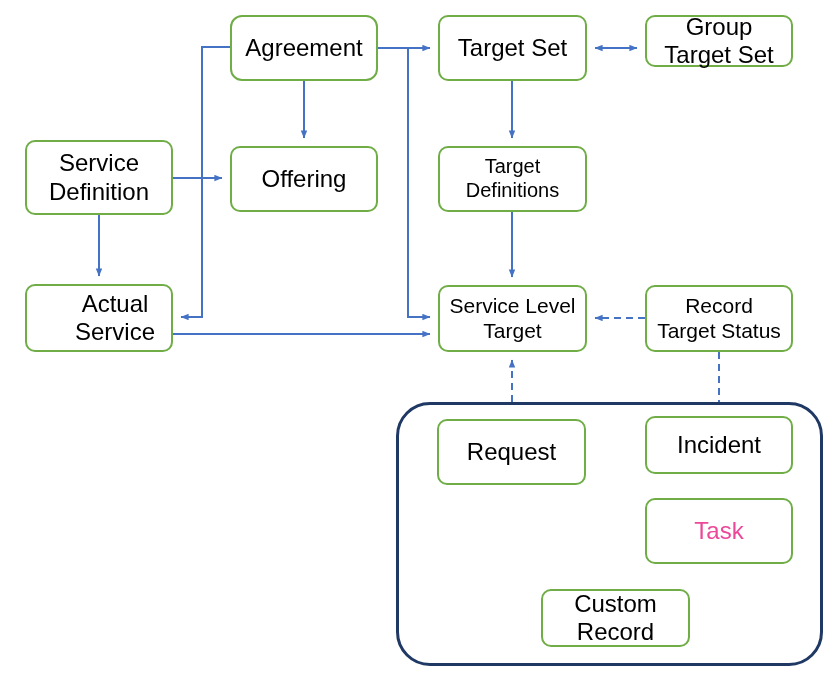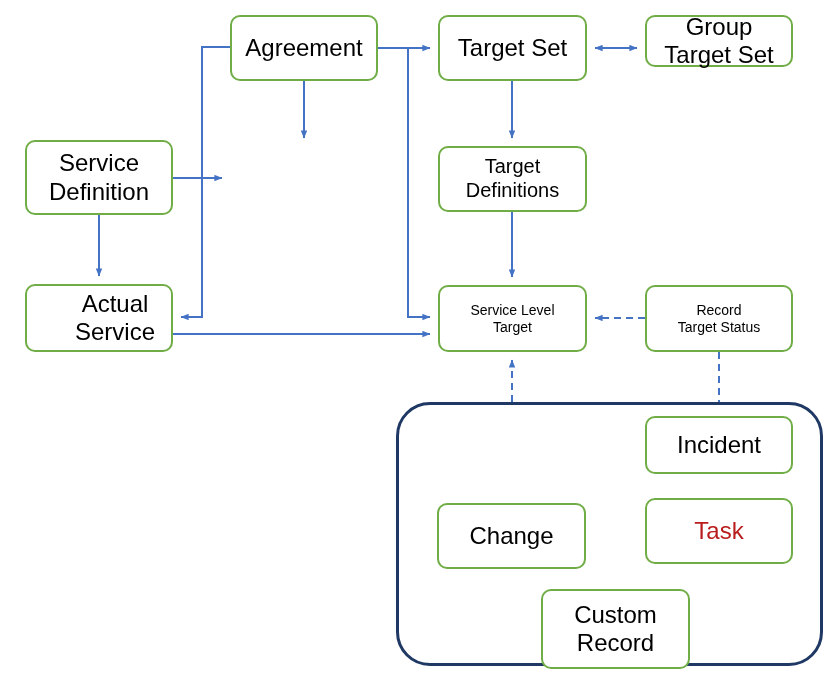--- a/index.html
+++ b/index.html
@@ -33,21 +33,21 @@
     align-items: center;
     justify-content: center;
     text-align: center;
     color: #000000;
     line-height: 1.18;
     z-index: 2;
     white-space: pre-line;
   }
   .node.sz-lg { font-size: 24px; }
   .node.sz-md { font-size: 20px; }
-  .node.sz-sm { font-size: 14px; }
+  .node.sz-sm { font-size: 21px; }
   .group-container {
     position: absolute;
     box-sizing: border-box;
     border: 3px solid #1F3864;
     border-radius: 34px;
     background: #ffffff;
     z-index: 1;
   }
 </style>
 </head>
@@ -93,33 +93,34 @@
       <path d="M645,318 L595,318" marker-end="url(#ah)"></path>
 
       <path d="M512,402 L512,360" marker-end="url(#ah)"></path>
 
       <path d="M719,352 L719,402"></path>
     </g>
   </svg>
 
   <div class="group-container" style="left: 396px; top: 402px; width: 427px; height: 264px; border-color: rgb(31, 56, 100);"></div>
 
-  <div class="node sz-lg" style="left: 230px; top: 15px; width: 148px; height: 66px; border-color: rgb(112, 173, 71); color: rgb(0, 0, 0);"><span>Agreement</span></div>
+  <div class="node sz-lg" style="left: 230px; top: 15px; width: 148px; height: 66px; border-color: rgb(112, 173, 71); color: rgb(0, 0, 0); border-radius: 12px;"><span>Agreement</span></div>
   <div class="node sz-lg" style="left: 438px; top: 15px; width: 149px; height: 66px; border-color: rgb(112, 173, 71); color: rgb(0, 0, 0);"><span>Target Set</span></div>
   <div class="node sz-lg" style="left: 645px; top: 15px; width: 148px; height: 52px; border-color: rgb(112, 173, 71); color: rgb(0, 0, 0);"><span>Group
 Target Set</span></div>
   <div class="node sz-lg" style="left: 25px; top: 140px; width: 148px; height: 75px; border-color: rgb(112, 173, 71); color: rgb(0, 0, 0);"><span>Service
 Definition</span></div>
+  <div class="node sz-lg" style="left: 230px; top: 146px; width: 148px; height: 66px; border-color: rgb(112, 173, 71); color: rgb(0, 0, 0);"><span>Offering</span></div>
   <div class="node sz-md" style="left: 438px; top: 146px; width: 149px; height: 66px; border-color: rgb(112, 173, 71); color: rgb(0, 0, 0);"><span>Target
 Definitions</span></div>
   <div class="node sz-lg" style="left: 25px; top: 284px; width: 148px; height: 68px; border-color: rgb(112, 173, 71); color: rgb(0, 0, 0); padding-left: 32px;"><span>Actual
 Service</span></div>
   <div class="node sz-sm" style="left: 438px; top: 285px; width: 149px; height: 67px; border-color: rgb(112, 173, 71); color: rgb(0, 0, 0);"><span>Service Level
 Target</span></div>
   <div class="node sz-sm" style="left: 645px; top: 285px; width: 148px; height: 67px; border-color: rgb(112, 173, 71); color: rgb(0, 0, 0);"><span>Record
 Target Status</span></div>
+  <div class="node sz-lg" style="left: 437px; top: 419px; width: 149px; height: 66px; border-color: rgb(112, 173, 71); color: rgb(0, 0, 0);"><span>Request</span></div>
   <div class="node sz-lg" style="left: 645px; top: 416px; width: 148px; height: 58px; border-color: rgb(112, 173, 71); color: rgb(0, 0, 0);"><span>Incident</span></div>
-  <div class="node sz-lg" style="left: 437px; top: 503px; width: 149px; height: 66px; border-color: rgb(112, 173, 71); color: rgb(0, 0, 0);"><span>Change</span></div>
-  <div class="node sz-lg" style="left: 645px; top: 498px; width: 148px; height: 66px; border-color: rgb(112, 173, 71); color: #b91c1c;"><span>Task</span></div>
-  <div class="node sz-lg" style="left: 541px; top: 589px; width: 149px; height: 80px; border-color: rgb(112, 173, 71); color: rgb(0, 0, 0);"><span>Custom
+  <div class="node sz-lg" style="left: 645px; top: 498px; width: 148px; height: 66px; border-color: rgb(112, 173, 71); color: #ec4899;"><span>Task</span></div>
+  <div class="node sz-lg" style="left: 541px; top: 589px; width: 149px; height: 58px; border-color: rgb(112, 173, 71); color: rgb(0, 0, 0);"><span>Custom
 Record</span></div>
 
 </div>
 
 </body></html>

